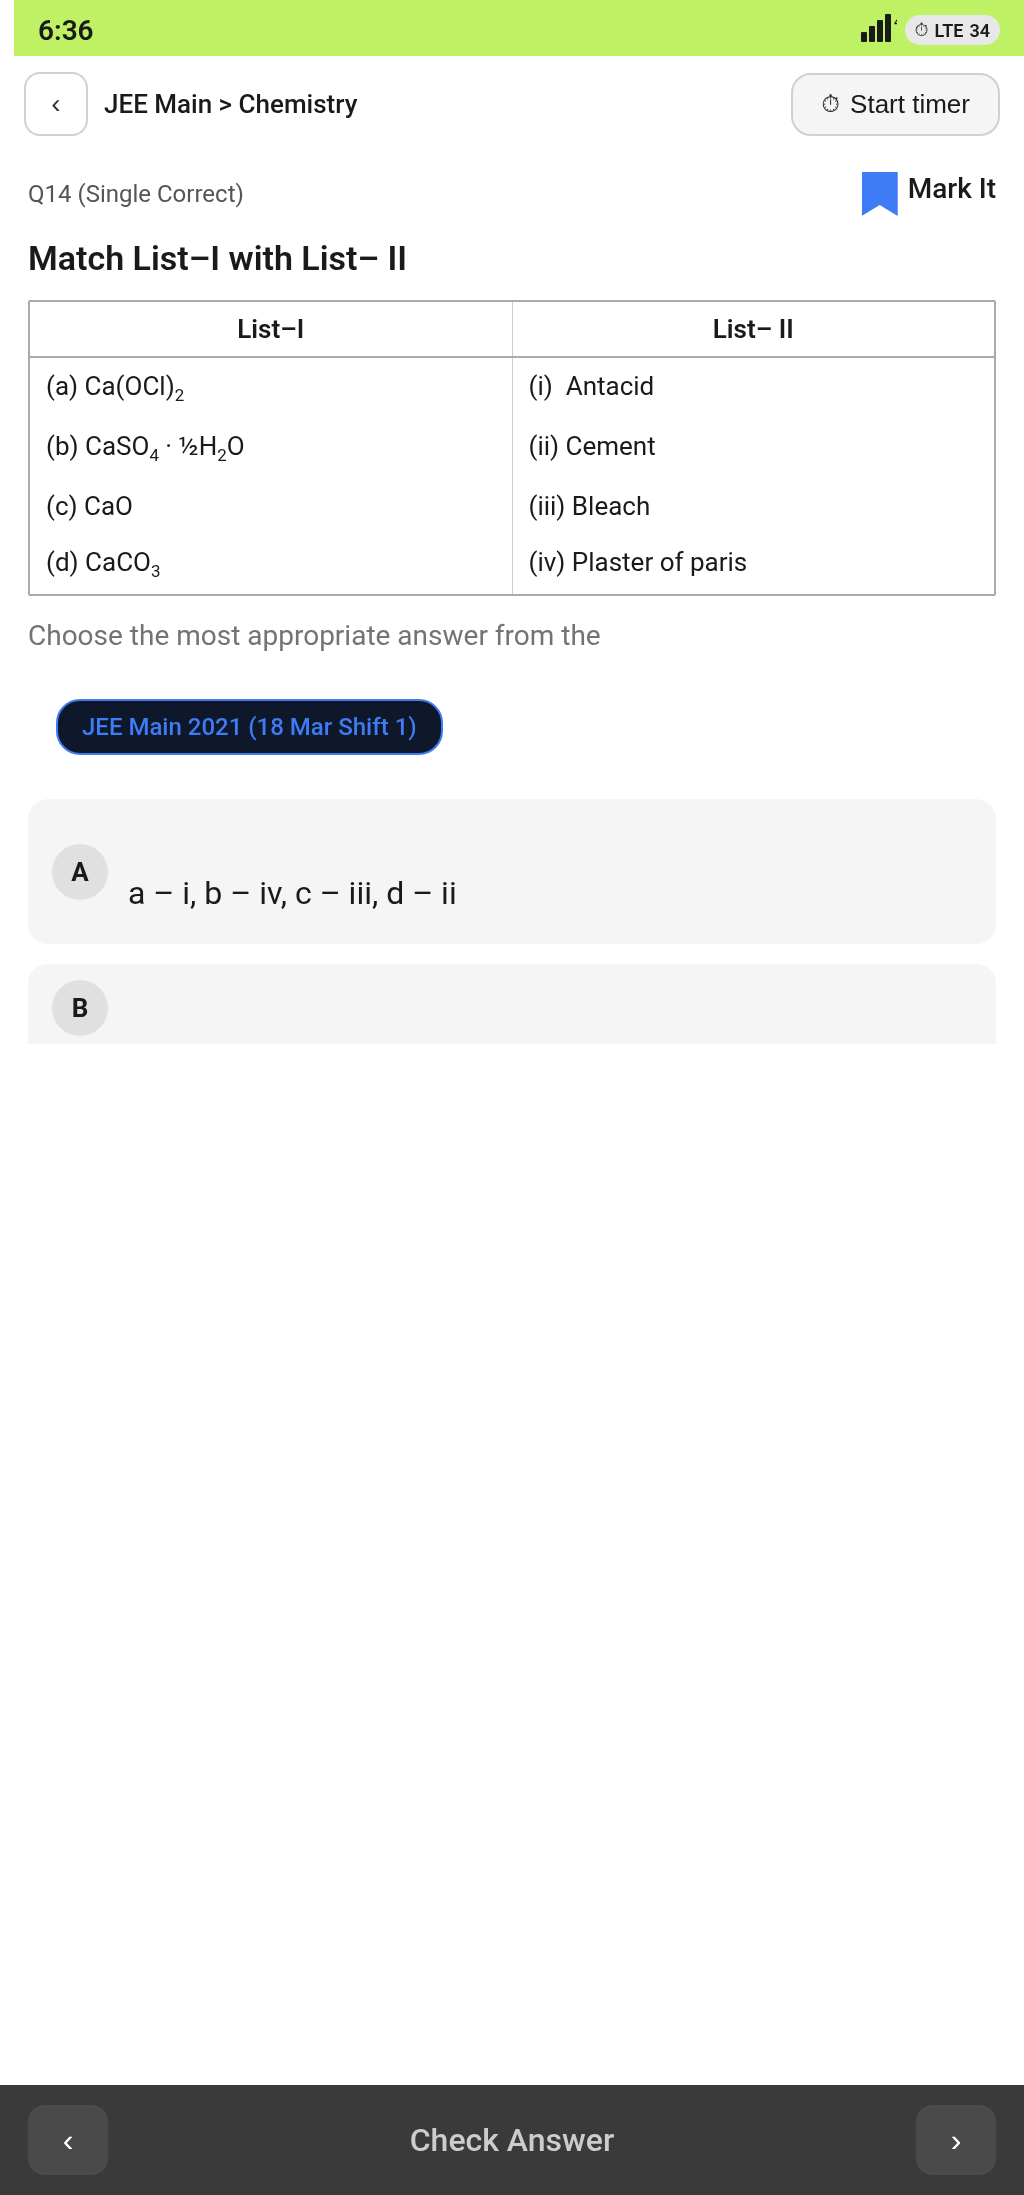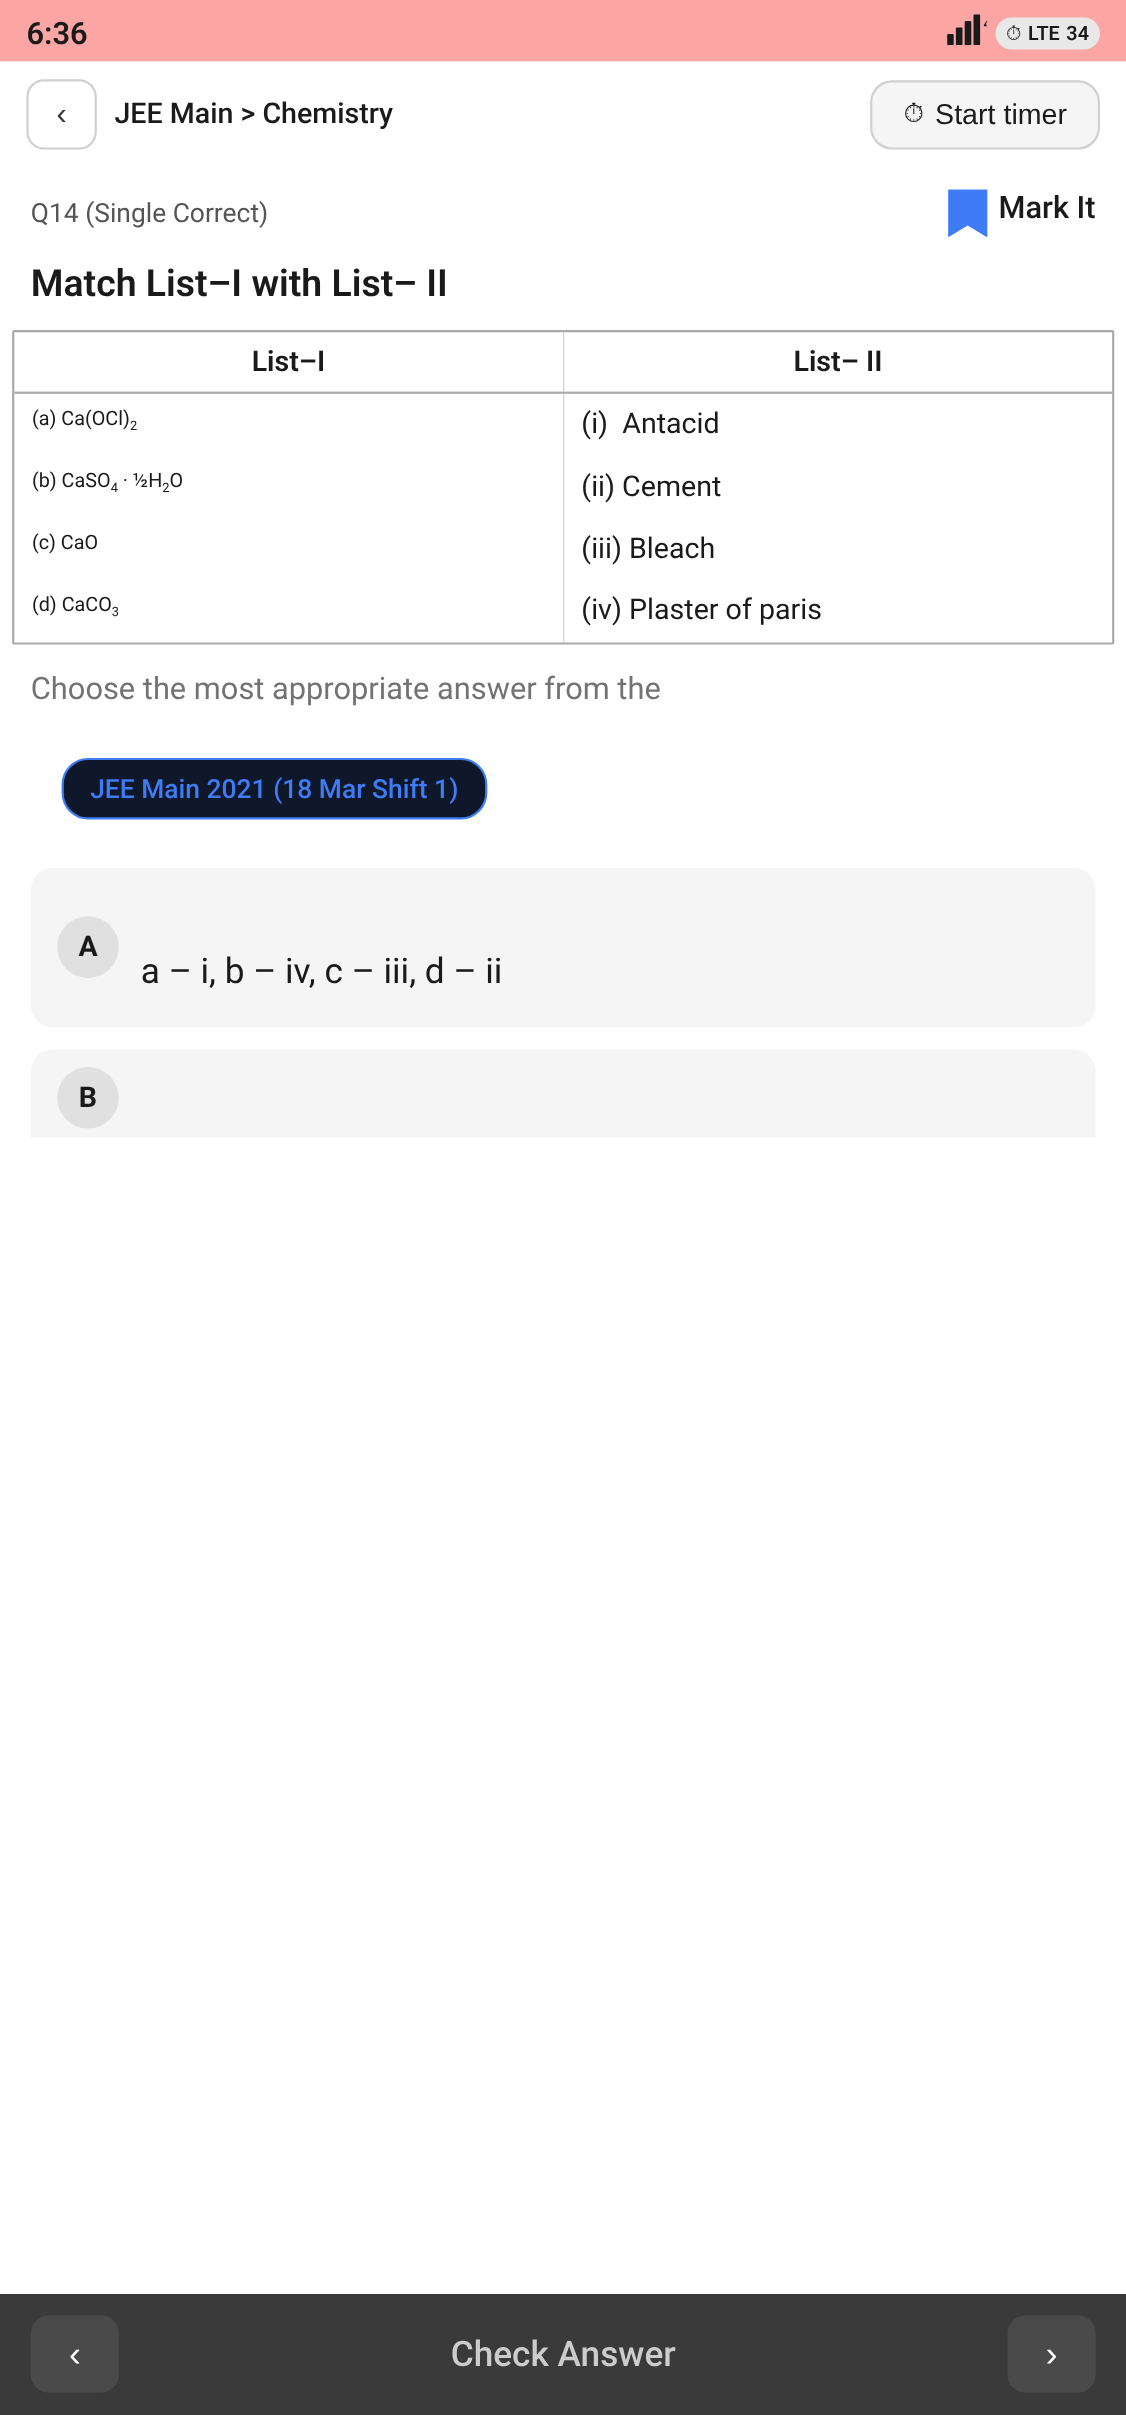--- a/index.html
+++ b/index.html
@@ -9,26 +9,27 @@
       background: #ffffff;
       font-family: -apple-system, BlinkMacSystemFont, 'Segoe UI', Roboto, sans-serif;
       width: 1024px;
       min-height: 2195px;
       position: relative;
       overflow-x: hidden;
     }
 
     
     .status-bar {
-      background: #fca5a5;
+      background: #bef264;
       display: flex;
       justify-content: space-between;
       align-items: center;
       padding: 12px 24px 8px 24px;
       height: 56px;
+      margin-left: 14px;
     }
     .status-time {
       font-size: 28px;
       font-weight: 600;
       color: #1a1a1a;
     }
     .status-icons {
       display: flex;
       align-items: center;
       gap: 8px;
@@ -140,21 +141,21 @@
     .question-title {
       font-size: 34px;
       font-weight: 600;
       color: #1a1a1a;
       padding: 8px 28px 20px 28px;
       line-height: 1.3;
     }
 
     
     .match-table {
-      margin: 0 11px;
+      margin: 0 28px;
       border: 2px solid #aaa;
       border-radius: 2px;
     }
     .table-header-row {
       display: flex;
       border-bottom: 2px solid #aaa;
     }
     .table-col-1 {
       flex: 1;
       padding: 12px 16px;
@@ -171,21 +172,21 @@
       font-weight: 600;
       color: #1a1a1a;
       text-align: center;
     }
     .table-body-row {
       display: flex;
     }
     .table-cell-left {
       flex: 1;
       padding: 10px 16px;
-      font-size: 18px;
+      font-size: 26px;
       color: #1a1a1a;
       border-right: 1px solid #ccc;
       line-height: 1.4;
     }
     .table-cell-right {
       flex: 1;
       padding: 10px 16px;
       font-size: 26px;
       color: #1a1a1a;
       line-height: 1.4;

